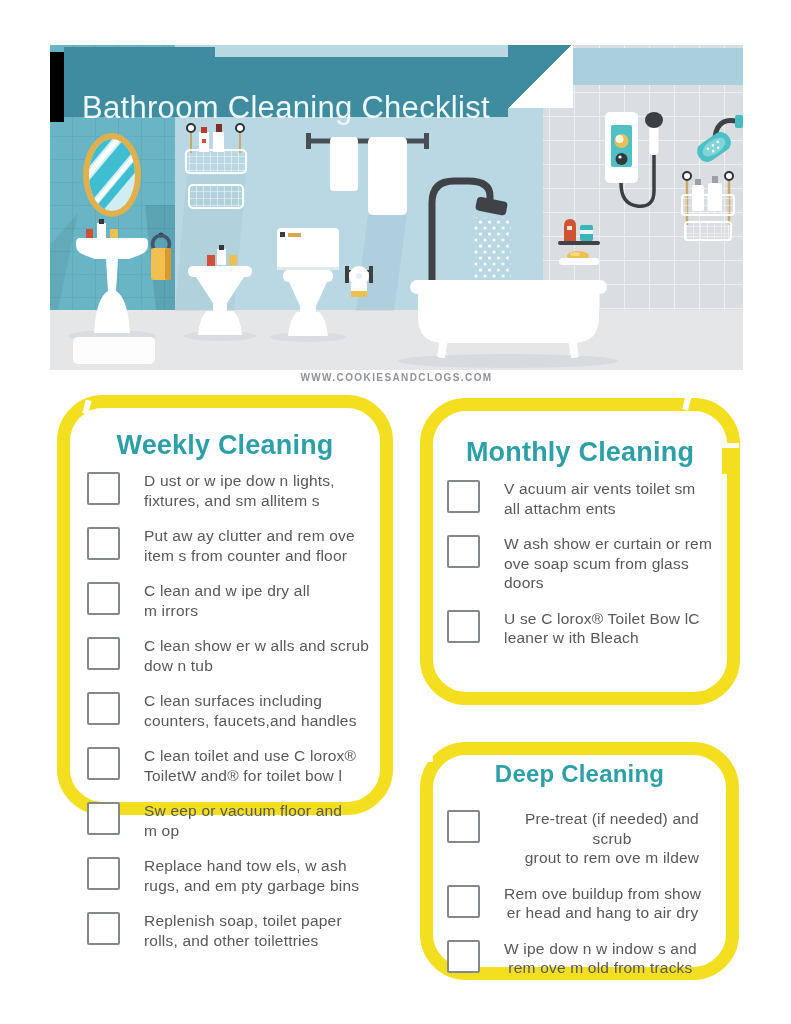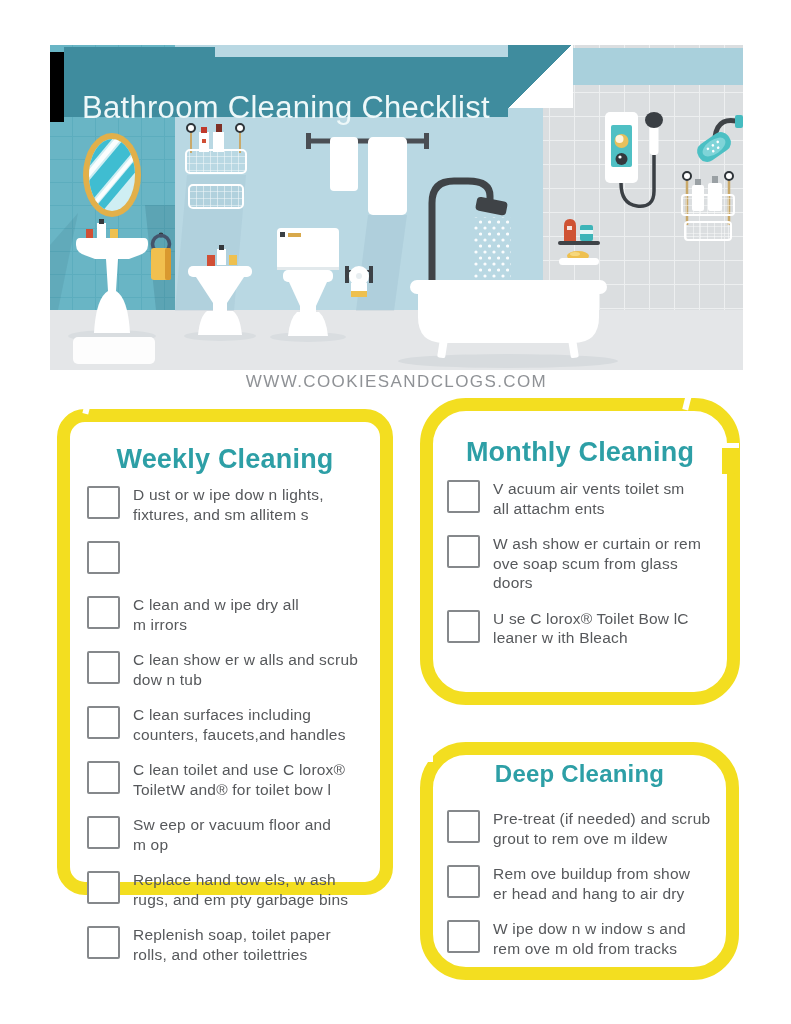--- a/index.html
+++ b/index.html
@@ -12,35 +12,35 @@
   .banner-black{left:50px;top:52px;width:14px;height:70px;background:#000;}
   .banner-step{left:64px;top:47px;width:151px;height:14px;background:#3f8c9e;}
   .banner-main{left:64px;top:57px;width:444px;height:60px;background:#3f8c9e;}
   .banner-fold{left:508px;top:45px;width:65px;height:63px;
     background:linear-gradient(135deg,#3f8c9e 49.6%,#ffffff 50%);}
   .banner-title{left:68px;top:76px;width:460px;color:#eef8f9;font-size:31px;
     font-weight:400;letter-spacing:.3px;white-space:nowrap;z-index:5;}
   
   .illustration{left:50px;top:45px;}
   .site-url{left:50px;top:372px;width:693px;text-align:center;color:#8f9296;
-    font-size:17px;letter-spacing:1.4px;font-weight:400;}
+    font-size:10px;letter-spacing:1.4px;font-weight:700;}
   
   .box{position:absolute;background:#fff;border:13px solid #f3de20;border-radius:46px;box-sizing:border-box;}
-  .box-weekly{left:57px;top:409px;width:336px;height:486px;border-radius:28px;}
+  .box-weekly{left:57px;top:395px;width:336px;height:420px;}
   .box-monthly{left:420px;top:398px;width:320px;height:307px;}
   .box-deep{left:420px;top:742px;width:319px;height:238px;}
   .box h2{margin:0;text-align:center;color:#2d9fa6;font-weight:bold;}
   .box-weekly h2{font-size:27px;margin-top:22px;letter-spacing:.2px;}
   .box-monthly h2{font-size:27px;margin-top:26px;letter-spacing:.2px;}
   .box-deep h2{font-size:24px;margin-top:5px;letter-spacing:.2px;}
   .items{position:absolute;}
   .box-weekly .items{left:17px;top:62px;right:8px;}
   .box-monthly .items{left:14px;top:67px;right:6px;}
-  .box-deep .items{left:14px;top:53px;right:6px;}
-  .item{display:flex;gap:13px;margin-bottom:15px;min-height:40px;}
+  .box-deep .items{left:14px;top:53px;right:6px;text-align:center;}
+  .item{display:flex;gap:24px;margin-bottom:15px;min-height:40px;}
   .checkbox{flex:none;width:29px;height:29px;border:2px solid #85888b;border-radius:2px;
     background:#fff;margin-top:2px;}
   .item-text{font-size:15.5px;line-height:19.5px;color:#56585b;letter-spacing:.2px;
     white-space:pre-line;padding-top:1px;}
   
   .notch{background:#fff;z-index:4;}
   .n-weekly-top{left:84px;top:400px;width:6px;height:14px;transform:rotate(14deg);}
   .n-monthly-top{left:684px;top:395px;width:6px;height:15px;transform:rotate(14deg);}
   .n-deep-left{left:418px;top:756px;width:15px;height:6px;}
   .step-monthly{left:722px;top:448px;width:17px;height:26px;background:#f3de20;
@@ -251,20 +251,22 @@
 <section class="box box-weekly">
   <h2>Weekly Cleaning</h2>
   <div class="items">
     <div class="item">
       <span class="checkbox"></span>
       <span class="item-text">D ust or w ipe dow n lights,
 fixtures, and sm allitem s</span>
     </div>
     <div class="item">
       <span class="checkbox"></span>
+      <span class="item-text">Put aw ay clutter and rem ove
+item s from counter and floor</span>
     </div>
     <div class="item">
       <span class="checkbox"></span>
       <span class="item-text">C lean and w ipe dry all
 m irrors</span>
     </div>
     <div class="item">
       <span class="checkbox"></span>
       <span class="item-text">C lean show er w alls and scrub
 dow n tub</span>

